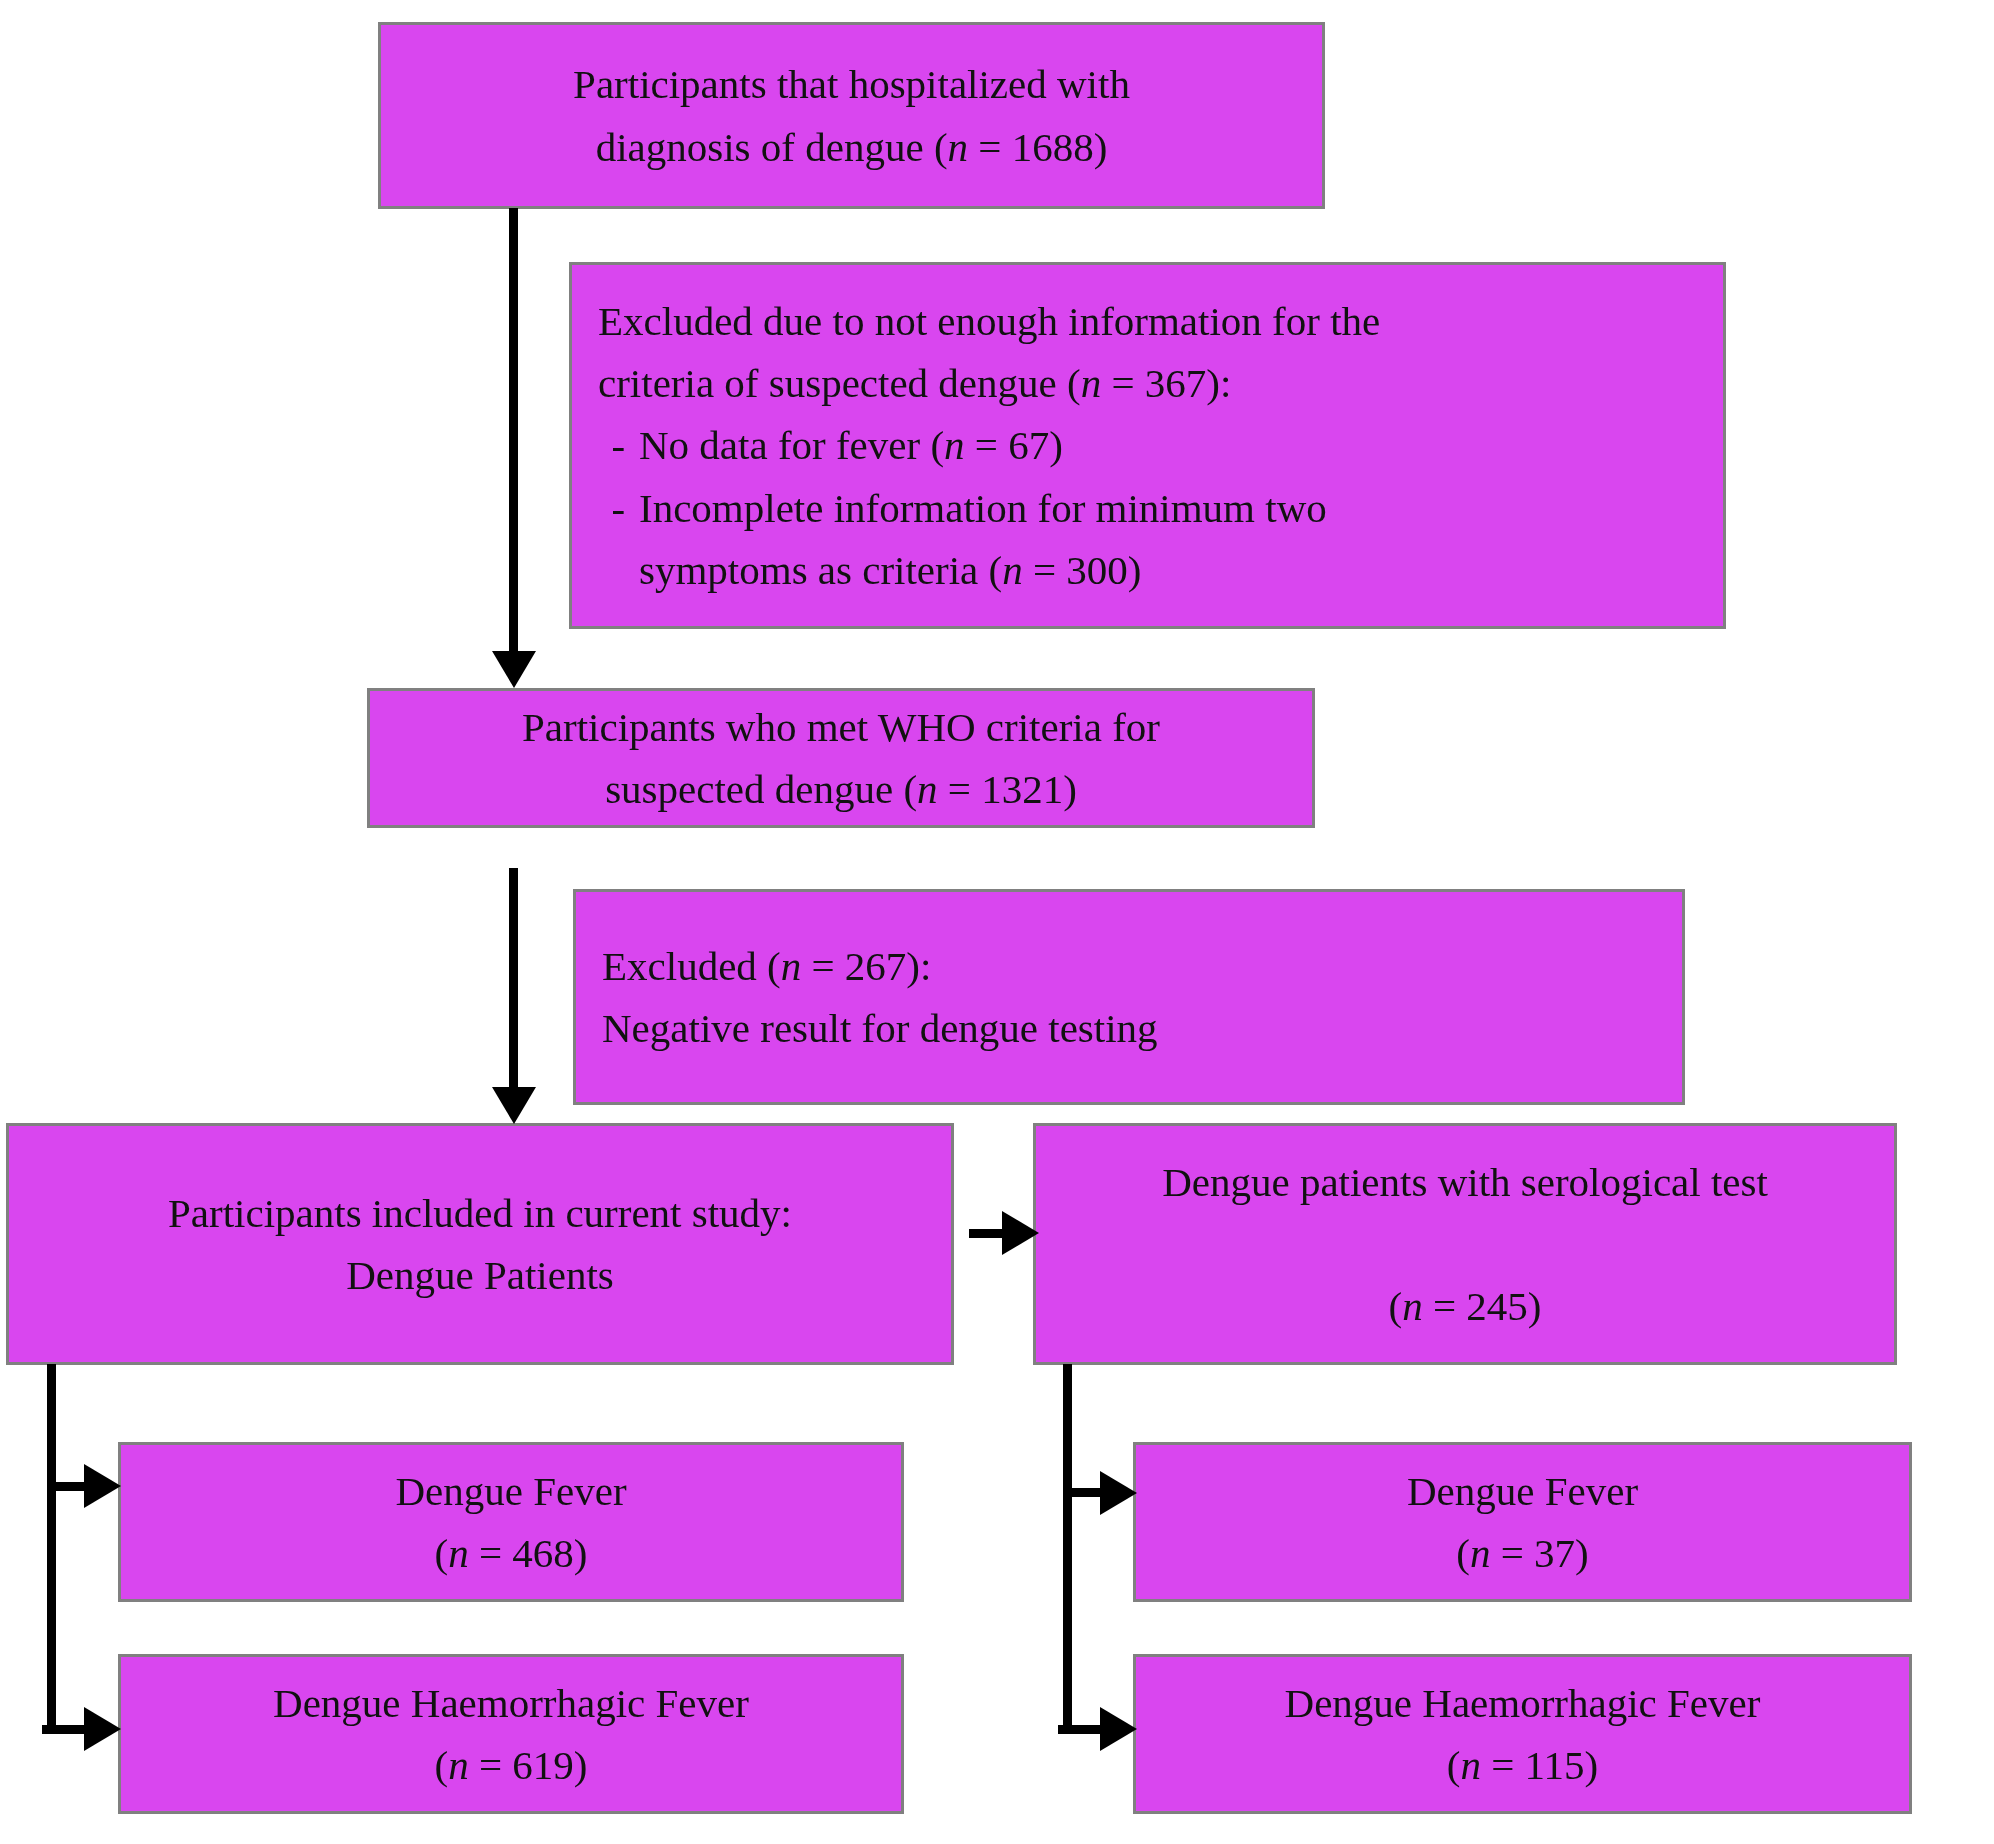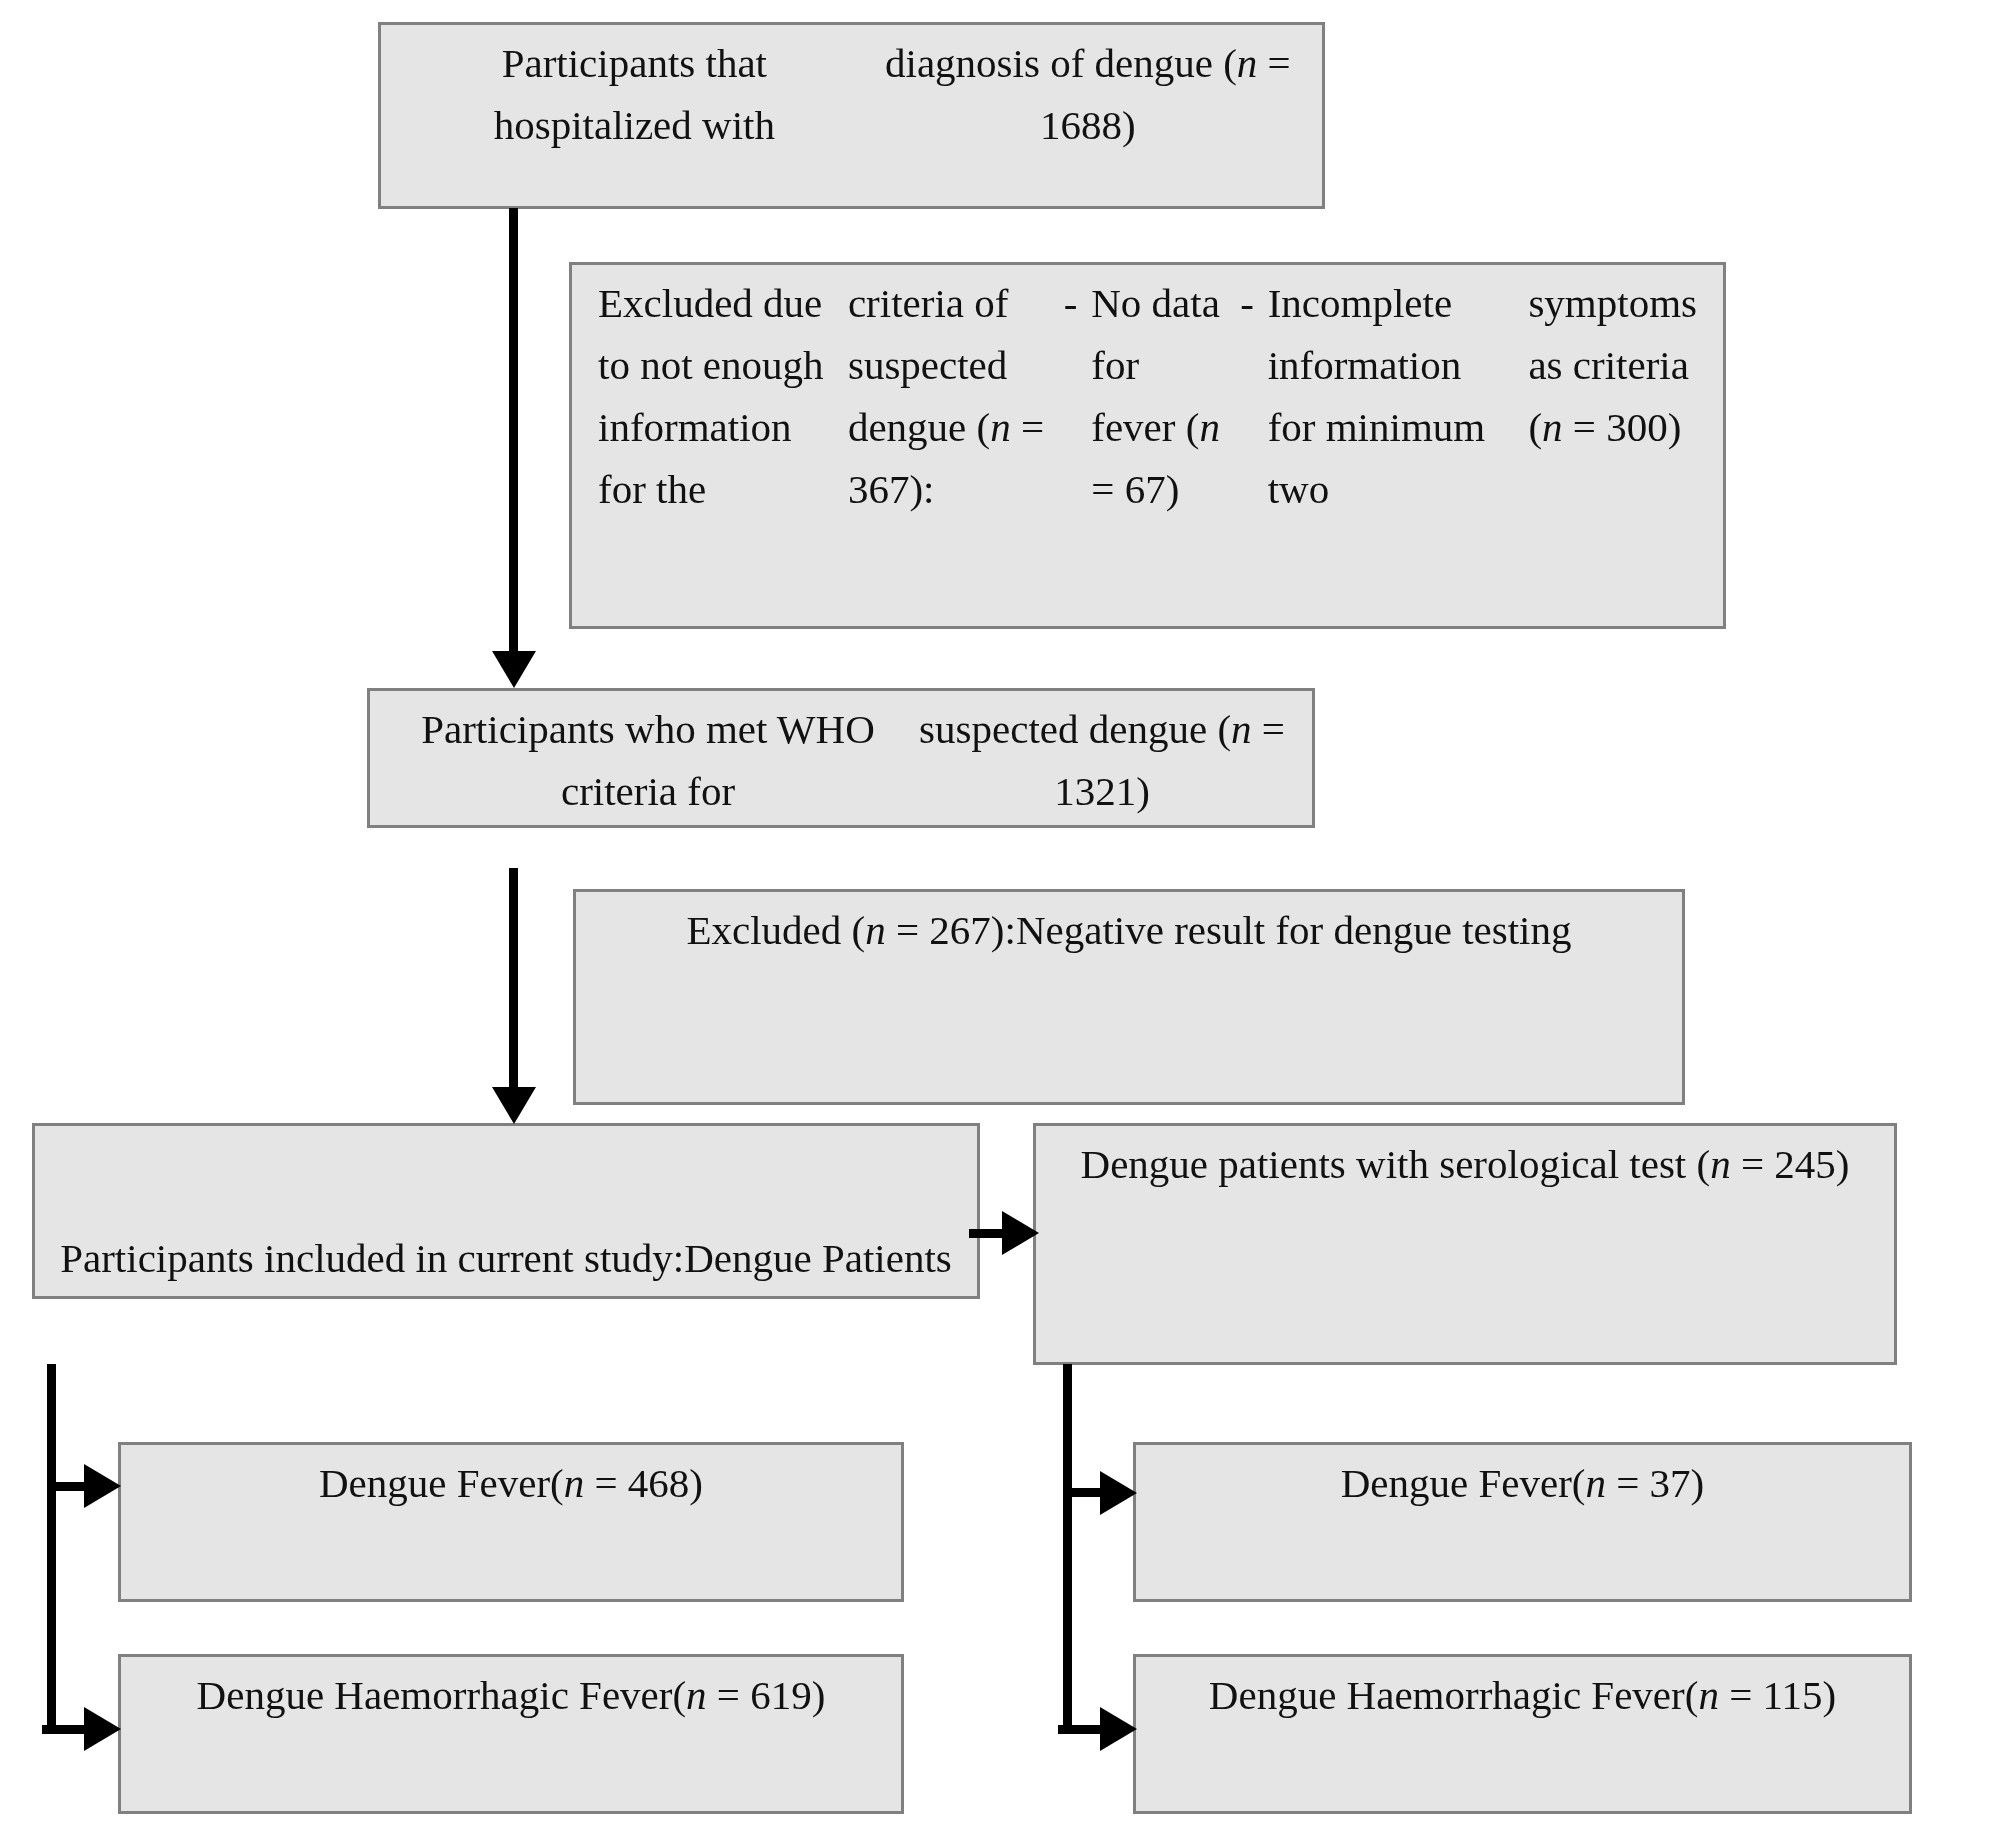--- a/index.html
+++ b/index.html
@@ -15,23 +15,23 @@
     position: relative;
     width: 1995px;
     height: 1845px;
     background: #ffffff;
     overflow: hidden;
   }
   .node {
     position: absolute;
     box-sizing: border-box;
     border: 3.9px solid #808080;
-    background: #e5e5e5;
+    background: #d946ef;
     display: flex;
-    flex-direction: row;
+    flex-direction: column;
     justify-content: center;
     color: #111111;
     font-size: 41px;
     line-height: 1.52;
     text-align: center;
     padding: 6.5px 17px;
   }
   .node.left-align {
     text-align: left;
     padding-left: 26px;
@@ -98,21 +98,21 @@
   <div class="node" style="left:367px; top:688px; width:948px; height:140px;">
     <span class="tline">Participants who met WHO criteria for</span>
     <span class="tline"><span>suspected dengue (</span><span class="ital">n</span><span> = 1321)</span></span>
   </div>
 
   <div class="node left-align" style="left:573px; top:889px; width:1112px; height:216px;">
     <span class="tline"><span>Excluded (</span><span class="ital">n</span><span> = 267):</span></span>
     <span class="tline">Negative result for dengue testing</span>
   </div>
 
-  <div class="node" style="left:32px; top:1123px; width:948px; height:176px;align-items:flex-end;">
+  <div class="node" style="left:6px; top:1123px; width:948px; height:242px;">
     <span class="tline">Participants included in current study:</span>
     <span class="tline">Dengue Patients</span>
   </div>
 
   <div class="node" style="left:1033px; top:1123px; width:864px; height:242px;">
     <span class="tline">Dengue patients with serological test</span>
     <span class="tline">&nbsp;</span>
     <span class="tline"><span>(</span><span class="ital">n</span><span> = 245)</span></span>
   </div>
 

